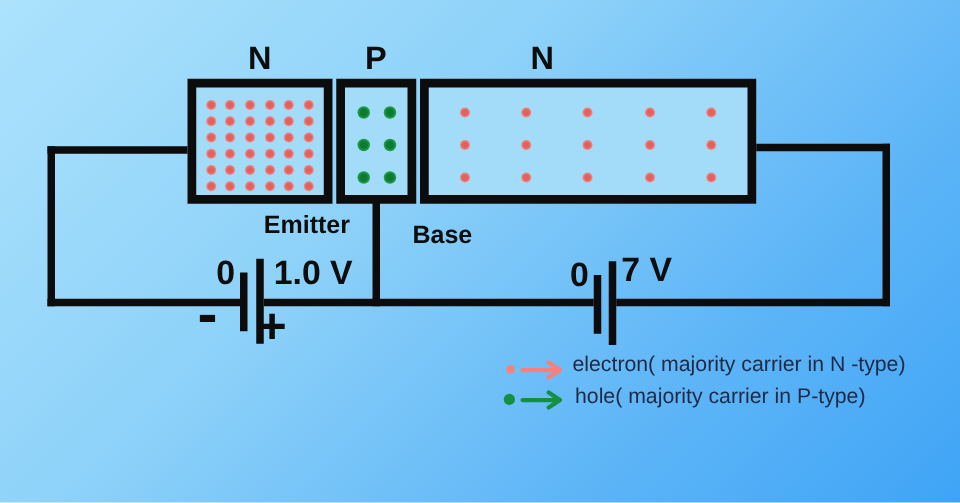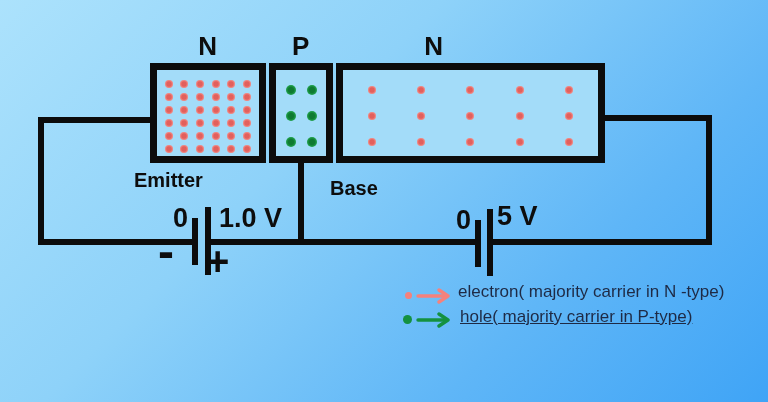--- a/index.html
+++ b/index.html
@@ -102,21 +102,21 @@
         <div class="dot" style="width: 8px; height: 8px; background: radial-gradient(circle, rgb(226, 96, 93) 0%, rgb(226, 96, 93) 38%, rgb(240, 131, 126) 62%);"></div>
         <div class="dot" style="width: 8px; height: 8px; background: radial-gradient(circle, rgb(226, 96, 93) 0%, rgb(226, 96, 93) 38%, rgb(240, 131, 126) 62%);"></div>
         <div class="dot" style="width: 8px; height: 8px; background: radial-gradient(circle, rgb(226, 96, 93) 0%, rgb(226, 96, 93) 38%, rgb(240, 131, 126) 62%);"></div>
         <div class="dot" style="width: 8px; height: 8px; background: radial-gradient(circle, rgb(226, 96, 93) 0%, rgb(226, 96, 93) 38%, rgb(240, 131, 126) 62%);"></div>
         <div class="dot" style="width: 8px; height: 8px; background: radial-gradient(circle, rgb(226, 96, 93) 0%, rgb(226, 96, 93) 38%, rgb(240, 131, 126) 62%);"></div>
         <div class="dot" style="width: 8px; height: 8px; background: radial-gradient(circle, rgb(226, 96, 93) 0%, rgb(226, 96, 93) 38%, rgb(240, 131, 126) 62%);"></div>
         <div class="dot" style="width: 8px; height: 8px; background: radial-gradient(circle, rgb(226, 96, 93) 0%, rgb(226, 96, 93) 38%, rgb(240, 131, 126) 62%);"></div>
       </div>
   </div>
 
-  <div class="name-label" style="left:134px;top:169px;width:116px;text-align:left;">Emitter</div>
+  <div class="name-label" style="left:164px;top:169px;width:116px;text-align:right;">Emitter</div>
   <div class="name-label" style="left:330px;top:177px;">Base</div>
 
   <div class="wire" style="left:38px;top:117px;width:112px;height:6px;"></div>
   <div class="wire" style="left:38px;top:117px;width:6px;height:128px;"></div>
   <div class="wire" style="left:38px;top:239px;width:154px;height:6px;"></div>
   <div class="wire" style="left:211px;top:239px;width:264px;height:6px;"></div>
   <div class="wire" style="left:493px;top:239px;width:219px;height:6px;"></div>
   <div class="wire" style="left:706px;top:115px;width:6px;height:130px;"></div>
   <div class="wire" style="left:605px;top:115px;width:107px;height:6px;"></div>
   <div class="wire" style="left:298px;top:160px;width:6px;height:85px;"></div>
@@ -124,36 +124,36 @@
   <div class="wire" style="left:192px;top:218px;width:6px;height:47px;"></div>
   <div class="wire" style="left:205px;top:207px;width:6px;height:68px;"></div>
   <div class="bat-val" style="left:158px;top:203px;width:30px;text-align:right;">0</div>
   <div class="bat-val" style="left:219px;top:203px;">1.0 V</div>
   <div class="bat-sign" style="left:158px;top:228px;font-size:48px;">-</div>
   <div class="bat-sign" style="left:206px;top:241px;font-size:40px;">+</div>
 
   <div class="wire" style="left:475px;top:220px;width:6px;height:47px;"></div>
   <div class="wire" style="left:487px;top:209px;width:6px;height:67px;"></div>
   <div class="bat-val" style="left:441px;top:205px;width:30px;text-align:right;">0</div>
-  <div class="bat-val" style="left:497px;top:201px;">5 V</div>
+  <div class="bat-val" style="left:497px;top:201px;">7 V</div>
 
   <div class="legend-row" style="left:398px;top:281px;">
     <span class="legend-dot" style="left: 7px; top: 11px; width: 7px; height: 7px; background: rgb(245, 129, 124);"></span>
     <svg class="abs" style="left:18px;top:7px;" width="38" height="16">
       <g fill="none" stroke-width="3.4" stroke-linecap="round" stroke-linejoin="round" stroke="#f5817c">
         <line x1="2" y1="8" x2="30" y2="8"></line>
         <polyline points="23,2 32,8 23,14"></polyline>
       </g>
     </svg>
     <span class="legend-label" style="left:60px;top:1px;">electron( majority carrier in N -type)</span>
   </div>
   <div class="legend-row" style="left:398px;top:306px;">
     <span class="legend-dot" style="left: 5px; top: 9px; width: 9px; height: 9px; background: rgb(20, 145, 64);"></span>
     <svg class="abs" style="left:18px;top:6px;" width="38" height="16">
       <g fill="none" stroke-width="3.4" stroke-linecap="round" stroke-linejoin="round" stroke="#149140">
         <line x1="2" y1="8" x2="30" y2="8"></line>
         <polyline points="23,2 32,8 23,14"></polyline>
       </g>
     </svg>
-    <span class="legend-label" style="left:62px;top:1px;text-decoration:underline;">hole( majority carrier in P-type)</span>
+    <span class="legend-label" style="left:62px;top:1px;">hole( majority carrier in P-type)</span>
   </div>
 
 </div>
 
 </body></html>

